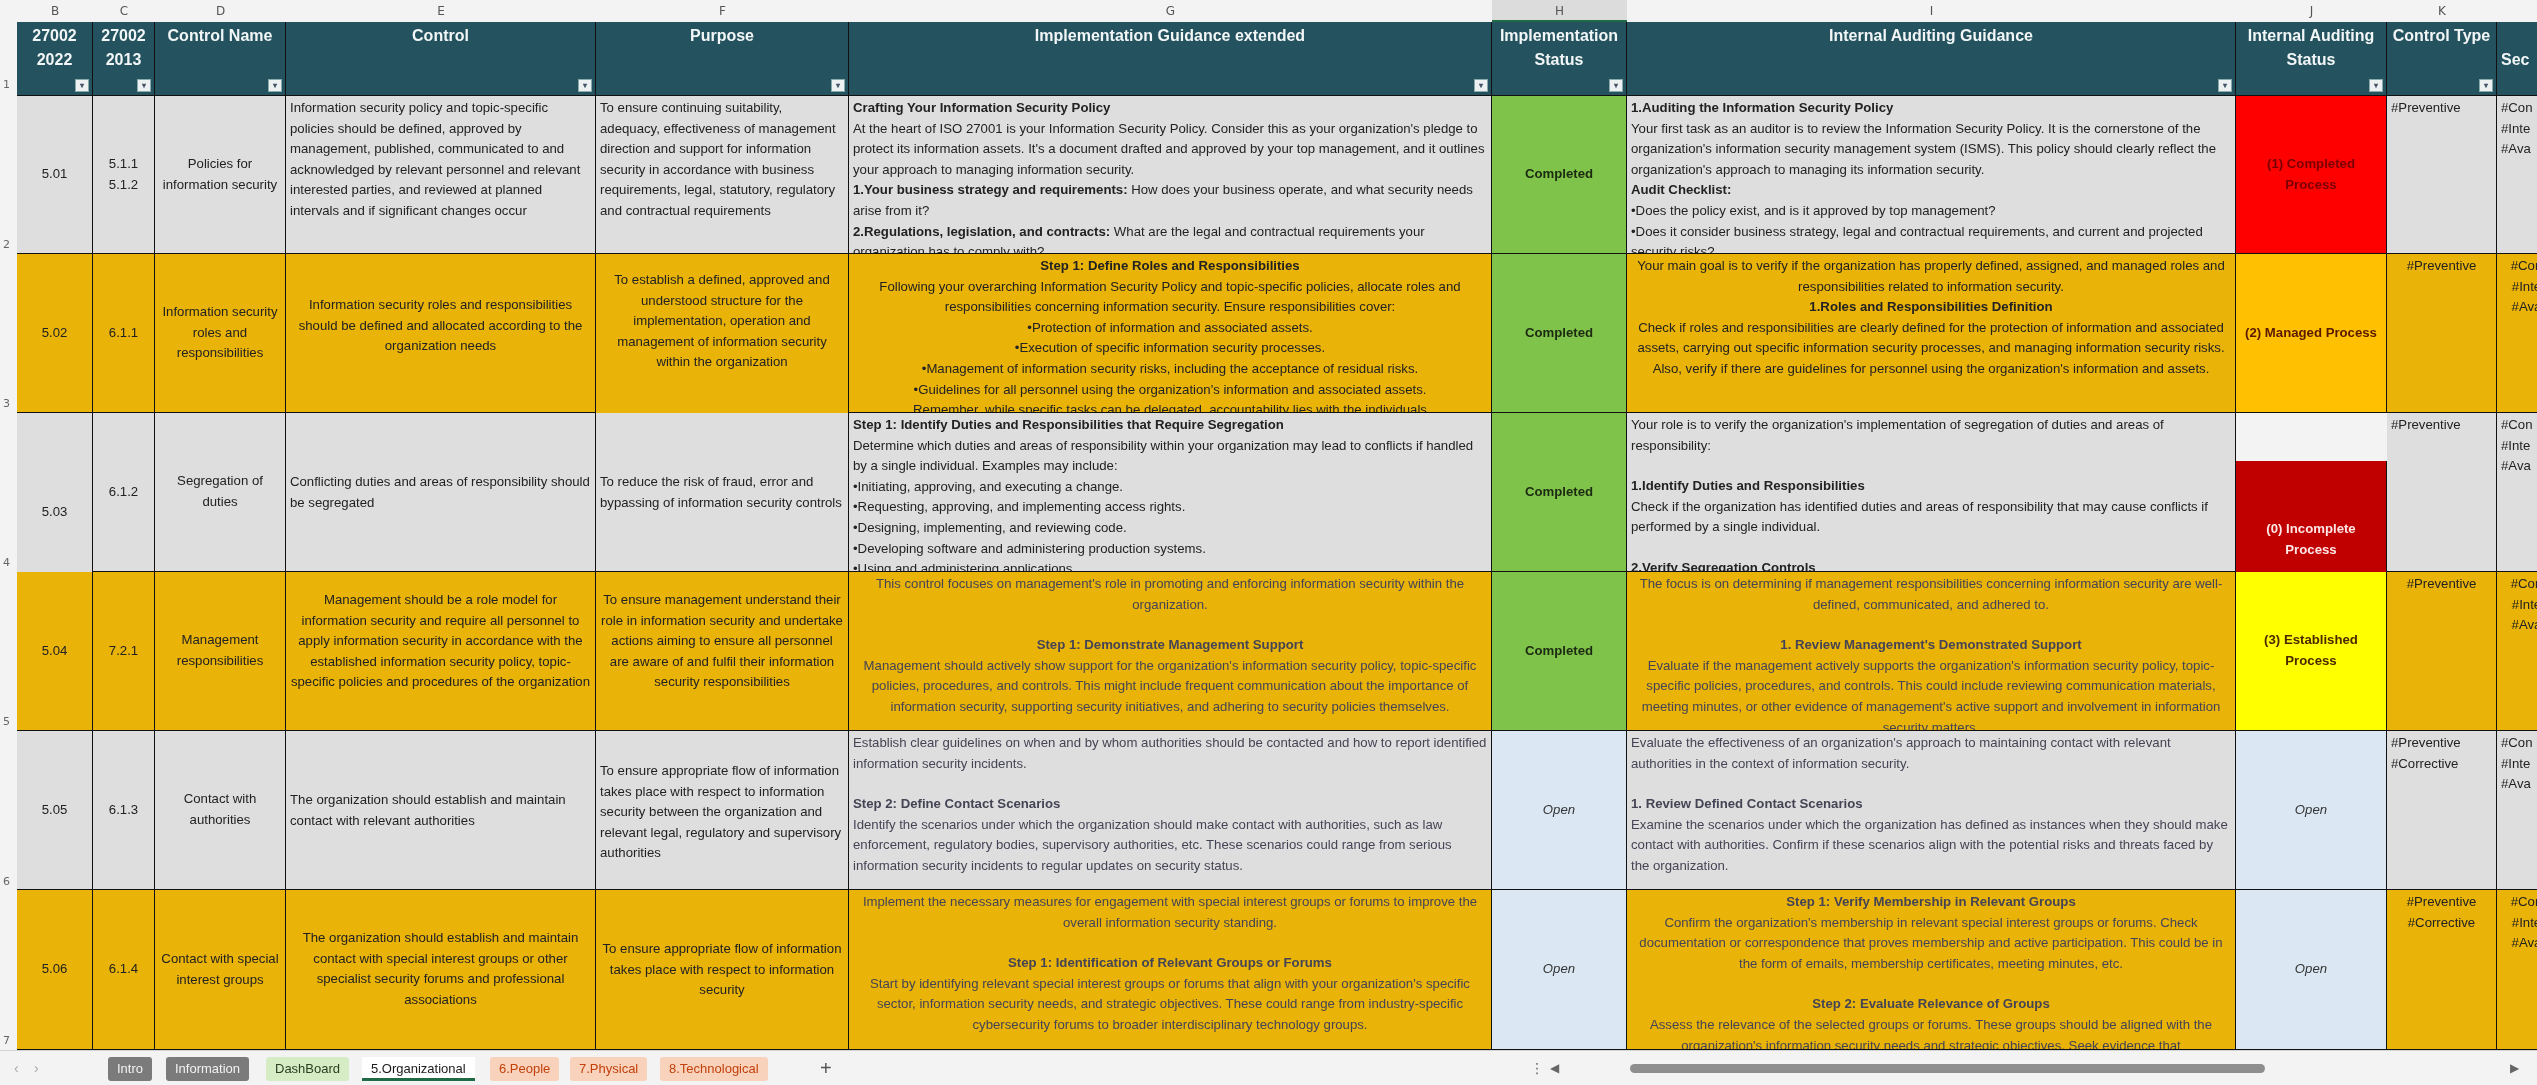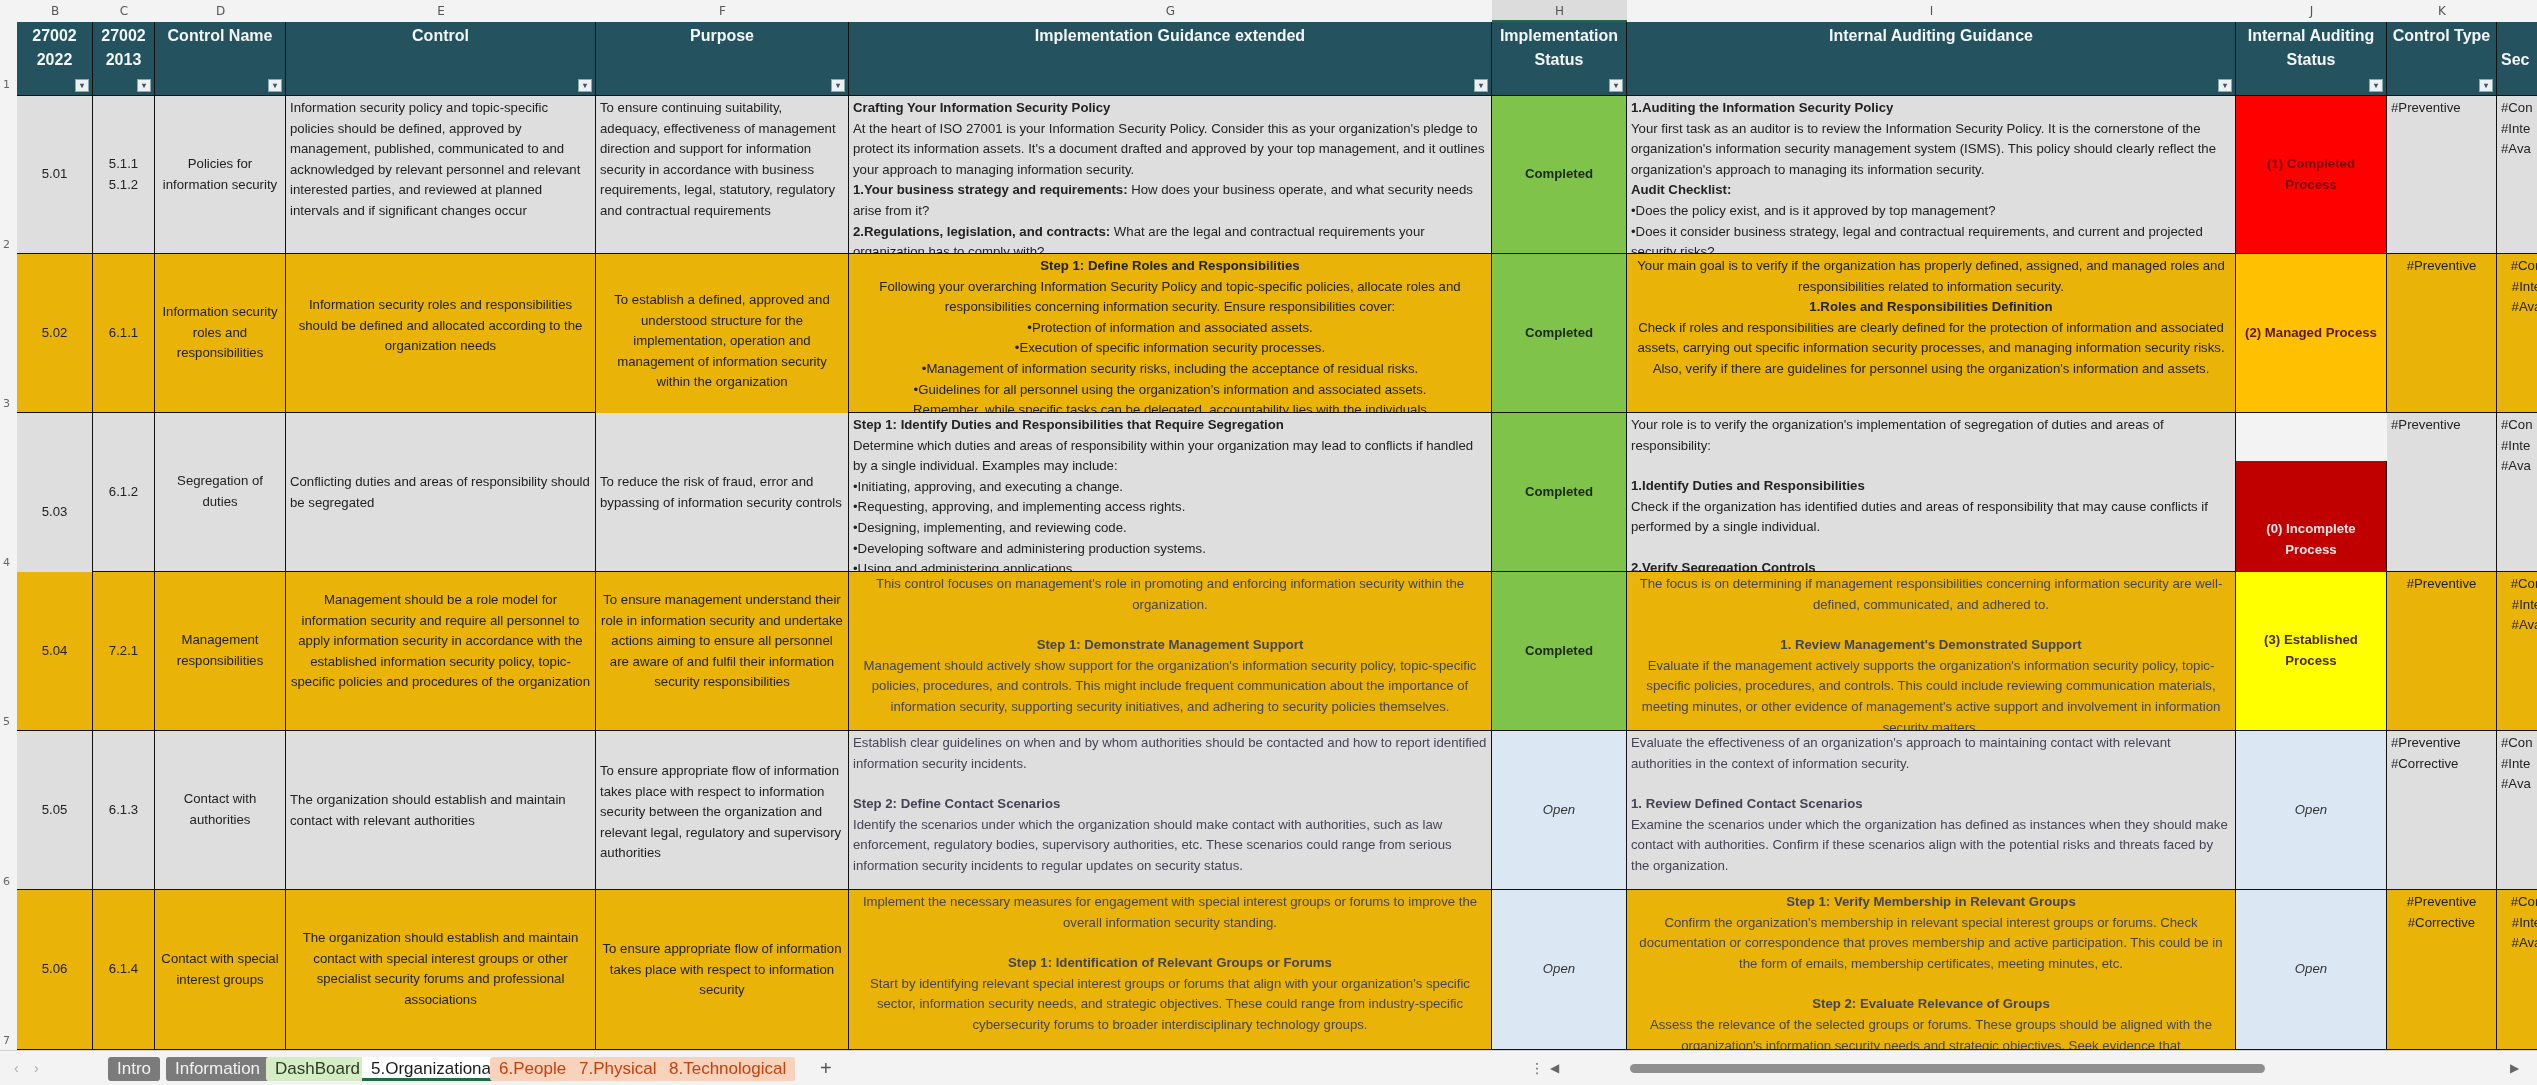--- a/index.html
+++ b/index.html
@@ -46,21 +46,21 @@
   .para { display:block; }
   .gap { display:block; height:20px; }
   .blur { filter:blur(0.6px); color:#445; }
 
   .tabbar {
     position:absolute; left:0; top:1050px; width:2537px; height:35px; background:#f3f3f3;
     border-top:1px solid #d4d4d4;
   }
   .nav-arrow { position:absolute; top:9px; font-size:14px; color:#aaa; }
   .sheet-tab {
-    position:absolute; top:6px; height:24px; line-height:24px; padding:0 9px; font-size:17px;
+    position:absolute; top:6px; height:24px; line-height:24px; padding:0 9px; font-size:13px;
     border-radius:3px; font-family:"Liberation Sans", sans-serif;
   }
   .tab-gray { background:#7b7b7b; color:#f2f2f2; }
   .tab-green { background:#d6ecc5; color:#2b3d22; }
   .tab-active { background:#ffffff; color:#1a1a1a; border-bottom:3px solid #1f6b45; border-radius:0; height:21px; }
   .tab-orange { background:#f9d2bc; color:#c2410c;text-align:right; }
   .add-sheet { position:absolute; left:820px; top:6px; font-size:20px; color:#555; }
   .hscroll-thumb { position:absolute; left:1630px; top:13px; width:635px; height:9px; background:#8e8e8e; border-radius:5px; }
   .dots { position:absolute; left:1530px; top:9px; font-size:14px; color:#666; }
   .scroll-left { position:absolute; left:1550px; top:10px; font-size:12px; color:#666; }
@@ -169,21 +169,21 @@
   <div class="cell gray" style="left:2480px;top:74px;width:60px;height:158px">
     <span class="para">#Con</span>
     <span class="para">#Inte</span>
     <span class="para">#Ava</span>
   </div>
 
   <div class="cell white center" style="left:0;top:232px;width:76px;height:159px">5.02</div>
   <div class="cell white center" style="left:76px;top:232px;width:62px;height:159px">6.1.1</div>
   <div class="cell white center" style="left:138px;top:232px;width:131px;height:159px">Information security roles and responsibilities</div>
   <div class="cell white" style="left:269px;top:232px;width:310px;height:159px;padding-top:41px">Information security roles and responsibilities should be defined and allocated according to the organization needs</div>
-  <div class="cell white" style="left:579px;top:232px;width:253px;height:190px;padding-top:36px">To establish a defined, approved and understood structure for the implementation, operation and management of information security within the organization</div>
+  <div class="cell white" style="left:579px;top:232px;width:253px;height:190px;padding-top:16px">To establish a defined, approved and understood structure for the implementation, operation and management of information security within the organization</div>
   <div class="cell white" style="left:832px;top:232px;width:643px;height:159px">
     <span class="para b">Step 1: Define Roles and Responsibilities</span>
     <span class="para">Following your overarching Information Security Policy and topic-specific policies, allocate roles and responsibilities concerning information security. Ensure responsibilities cover:</span>
     <span class="para">•Protection of information and associated assets.</span>
     <span class="para">•Execution of specific information security processes.</span>
     <span class="para">•Management of information security risks, including the acceptance of residual risks.</span>
     <span class="para">•Guidelines for all personnel using the organization's information and associated assets.</span>
     <span class="para">Remember, while specific tasks can be delegated, accountability lies with the individuals</span>
   </div>
   <div class="cell green center" style="left:1475px;top:232px;width:135px;height:159px">Completed</div>

